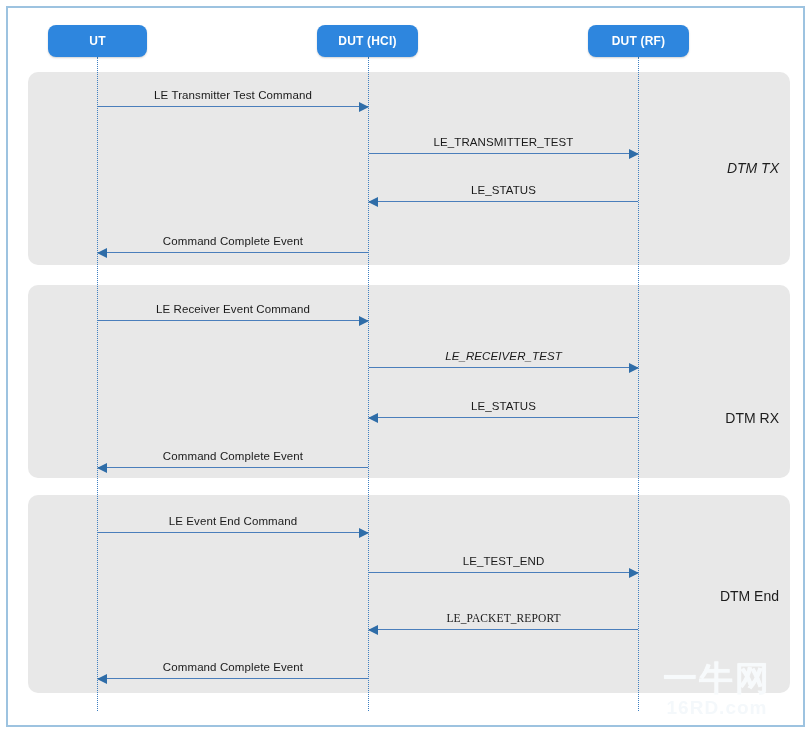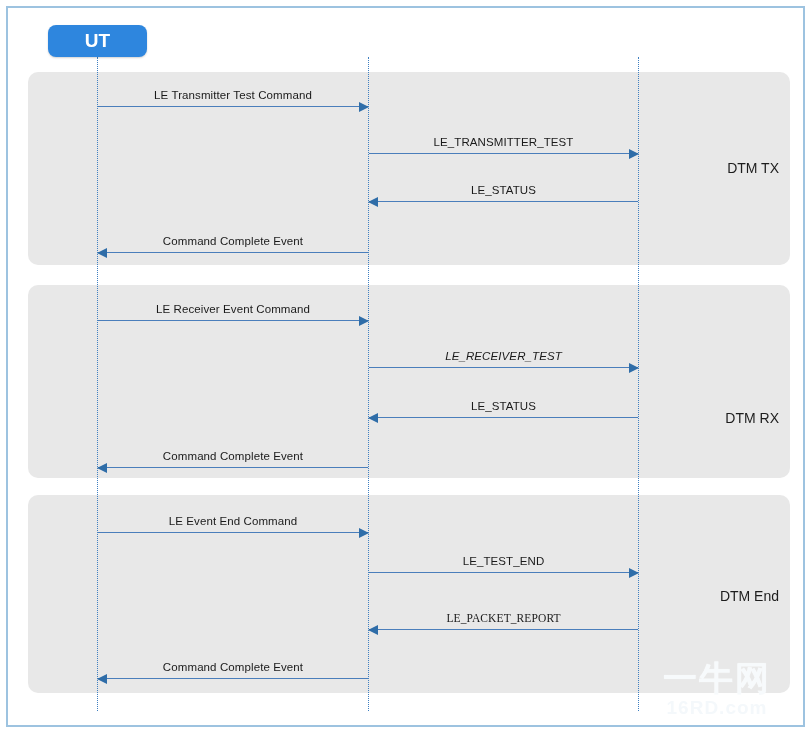--- a/index.html
+++ b/index.html
@@ -60,21 +60,21 @@
   }
 
   
   .actor {
     position: absolute;
     top: 25px;
     height: 32px;
     border-radius: 8px;
     background: #2e86de;
     color: #ffffff;
-    font-size: 19px;
+    font-size: 12px;
     font-weight: 700;
     display: flex;
     align-items: center;
     justify-content: center;
     box-shadow: 0 1px 2px rgba(0,0,0,0.18);
     letter-spacing: 0.2px;
   }
   .actor-ut   { left: 48px;  width: 99px; }
   .actor-hci  { left: 317px; width: 101px; }
   .actor-rf   { left: 588px; width: 101px; }
@@ -167,22 +167,28 @@
   <div class="band band-2"></div>
   <div class="band band-3"></div>
 
   <div class="lifeline lifeline-ut"></div>
   <div class="lifeline lifeline-hci"></div>
   <div class="lifeline lifeline-rf"></div>
 
   <div class="actor actor-ut">
     <span>UT</span>
   </div>
-
-  <div class="band-label" style="top:168px;">DTM TX</div>
+  <div class="actor actor-hci">
+    <span>DUT (HCI)</span>
+  </div>
+  <div class="actor actor-rf">
+    <span>DUT (RF)</span>
+  </div>
+
+  <div class="band-label" style="top:168px;font-style:italic;">DTM TX</div>
 
   <div class="msg to-right span-ut-hci" style="top:106px;">
     <div class="line"></div>
     <div class="head"></div>
     <div class="label">LE Transmitter Test Command</div>
   </div>
 
   <div class="msg to-right span-hci-rf" style="top:153px;">
     <div class="line"></div>
     <div class="head"></div>

